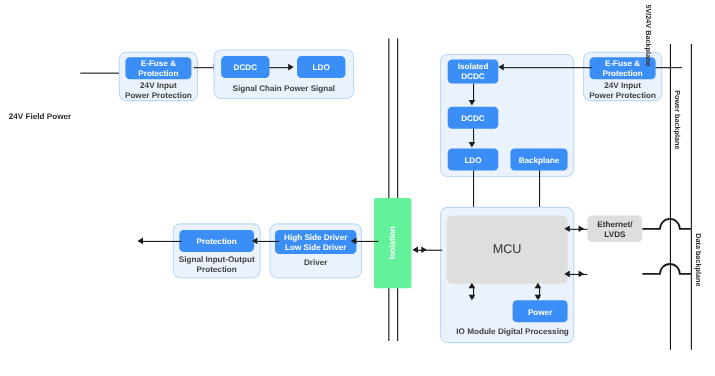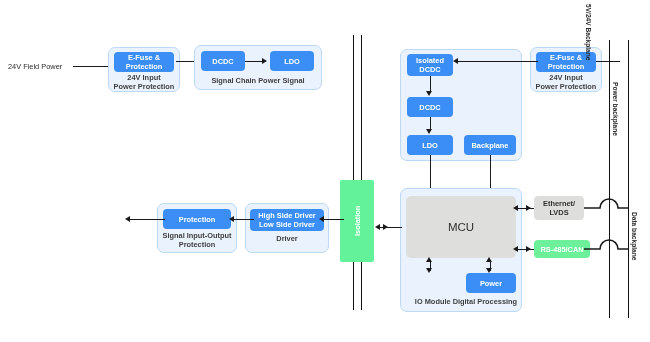--- a/index.html
+++ b/index.html
@@ -53,23 +53,24 @@
     writing-mode:vertical-rl;
     text-orientation:mixed;
     transform:rotate(180deg);
     font-size:7.4px;
     border-radius:2px;
   }
   .plain{
     position:absolute;
     color:#2b2b2b;
     font-size:7.4px;
-    font-weight:normal;
+    font-weight:bold;
     line-height:9px;
     white-space:pre-line;
+    margin-top:39px;
   }
   .vlabel{
     position:absolute;
     color:#2b2b2b;
     font-size:6.6px;
     font-weight:bold;
     writing-mode:vertical-rl;
     text-orientation:mixed;
     white-space:nowrap;
   }
@@ -156,21 +157,20 @@
   <div class="vline" style="left:490px;top:260px;height:11px;"></div>
   <div class="ar u" style="left:486.4px;top:257px;"></div>
   <div class="ar d" style="left:486.4px;top:268px;"></div>
 
   <div class="hline" style="left:380px;top:227px;width:22px;"></div>
   <div class="ar l" style="left:375px;top:223.5px;"></div>
   <div class="ar r" style="left:383px;top:223.5px;"></div>
 
   <div class="blk gray" style="left:534px;top:196px;width:50px;height:24px;">Ethernet/
 LVDS</div>
-  <div class="blk green" style="left:534px;top:240px;width:56px;height:18px;">RS-485/CAN</div>
 
   <div class="hline" style="left:518px;top:208px;width:16px;"></div>
   <div class="ar l" style="left:513px;top:204.5px;"></div>
   <div class="ar r" style="left:526px;top:204.5px;"></div>
 
   <div class="hline" style="left:518px;top:249px;width:16px;"></div>
   <div class="ar l" style="left:513px;top:245.5px;"></div>
   <div class="ar r" style="left:526px;top:245.5px;"></div>
 
   <svg class="hop" width="70" height="80" style="left:583px;top:180px;">

